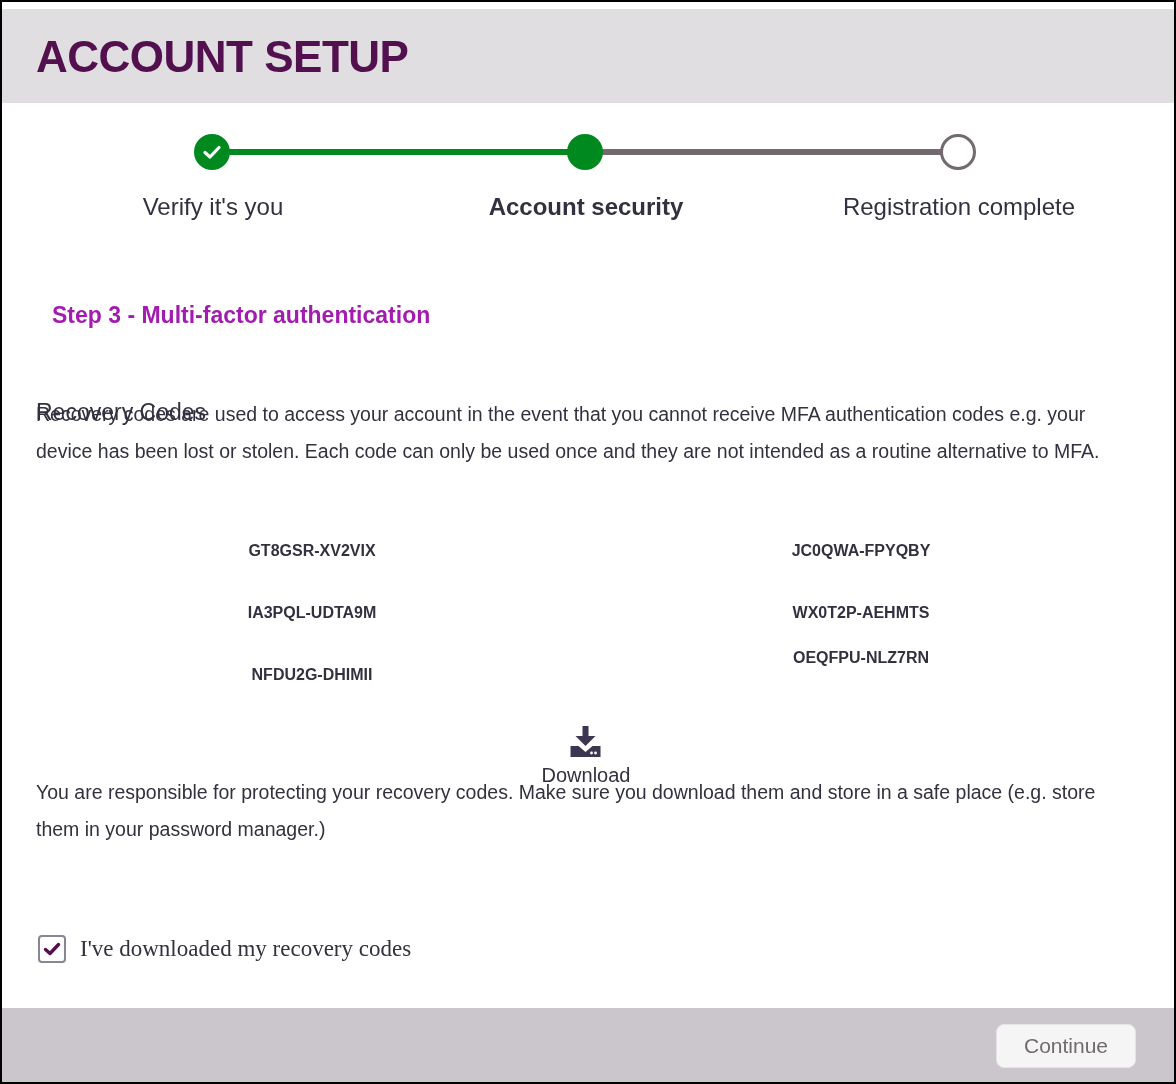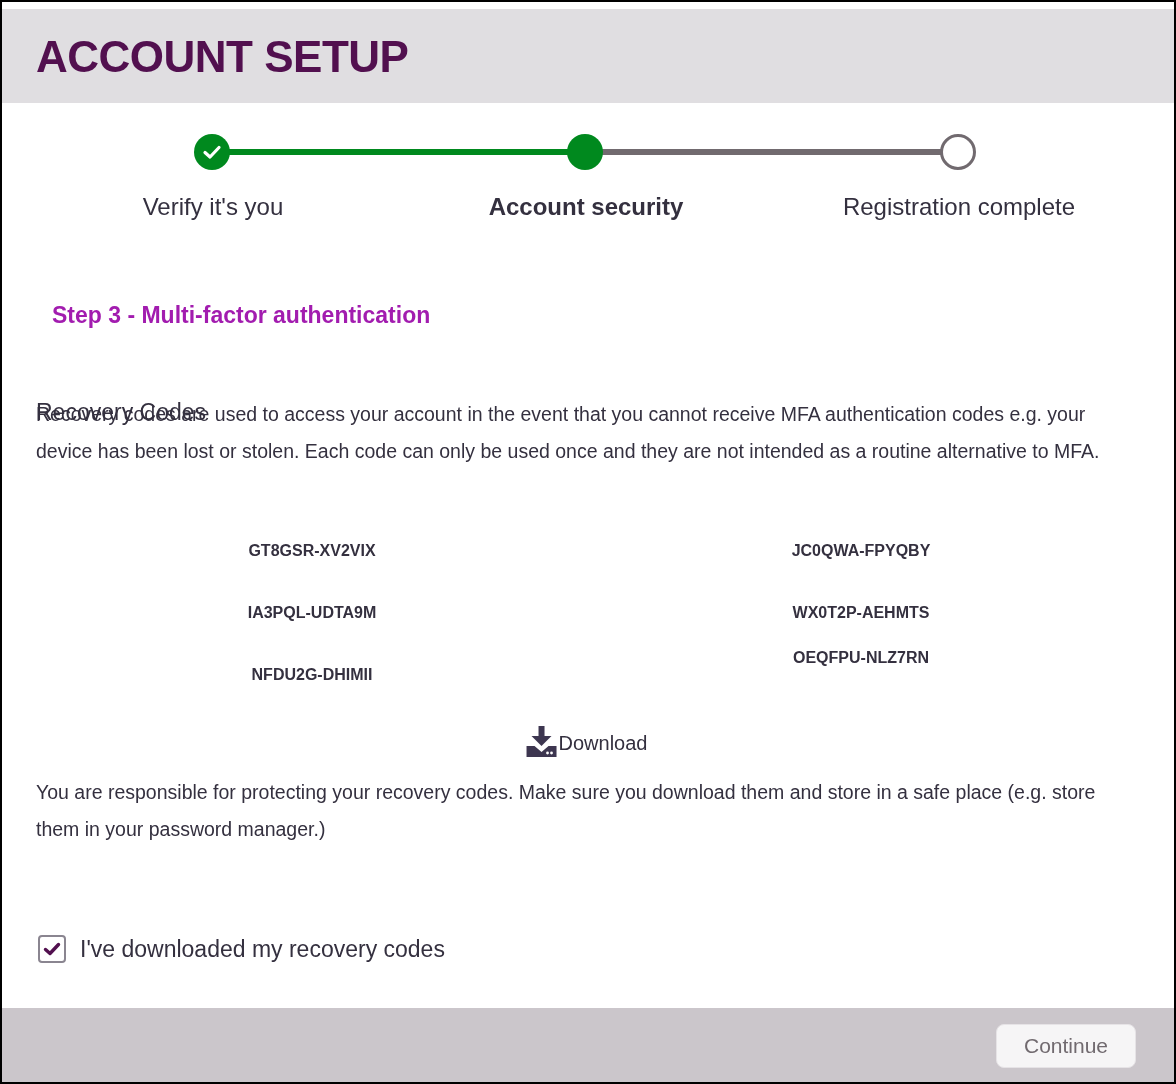--- a/index.html
+++ b/index.html
@@ -57,32 +57,32 @@
     .codes {
       position: absolute; left: 0; top: 528px; width: 100%;
     }
     .code {
       position: absolute; font-size: 16px; font-weight: 700; color: #34303f;
       transform: translateX(-50%); white-space: nowrap; line-height: 26px;
     }
 
     .download {
       position: absolute; left: 584px; top: 722px; transform: translateX(-50%);
-      display: flex; align-items: center; cursor: pointer;
+      display: flex; flex-direction: column; align-items: center; cursor: pointer;
     }
     .download-label { font-size: 20px; line-height: 26px; color: #34303f; margin-top: 4px; }
 
     .checkbox-row {
       position: absolute; left: 36px; top: 932px; display: flex; align-items: center; cursor: pointer;
     }
     .checkbox {
       width: 28px; height: 28px; border: 2px solid #8a8590; border-radius: 4px; background: #fff;
       display: flex; align-items: center; justify-content: center;
     }
-    .checkbox-label { margin-left: 14px; font-size: 23px; color: #34303f; line-height: 30px; }
+    .checkbox-label { margin-left: 14px; font-size: 23px; color: #34303f; line-height: 30px; font-family: Liberation Serif, serif; }
 
     .footer {
       position: absolute; left: 0; top: 1006px; width: 100%; height: 74px;
       background: #cbc6cb;
     }
     .continue-btn {
       position: absolute; left: 994px; top: 16px; width: 140px; height: 44px;
       background: #f6f5f6; border: 1px solid #e6e3e6; border-radius: 8px;
       font-family: "Liberation Sans", "DejaVu Sans", sans-serif;
       font-size: 21px; color: #716a6f; cursor: pointer;

